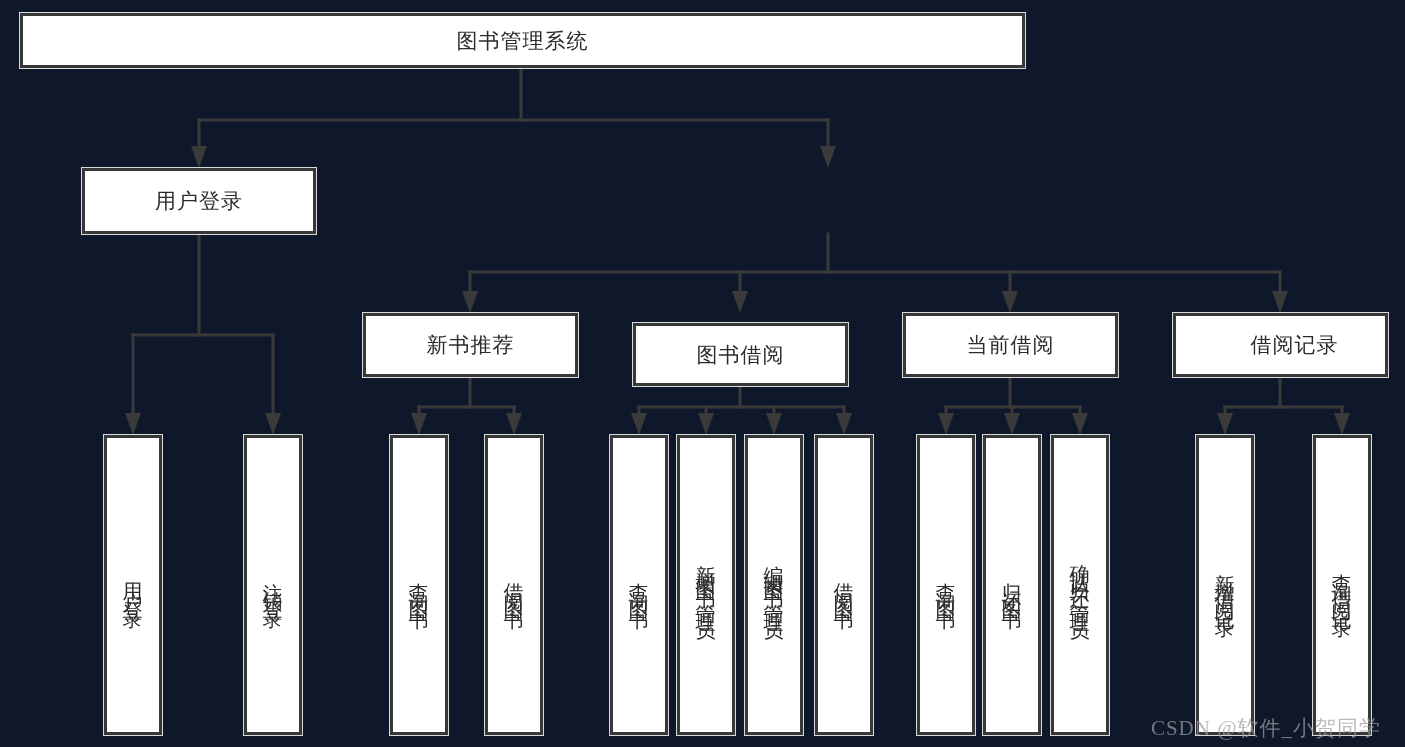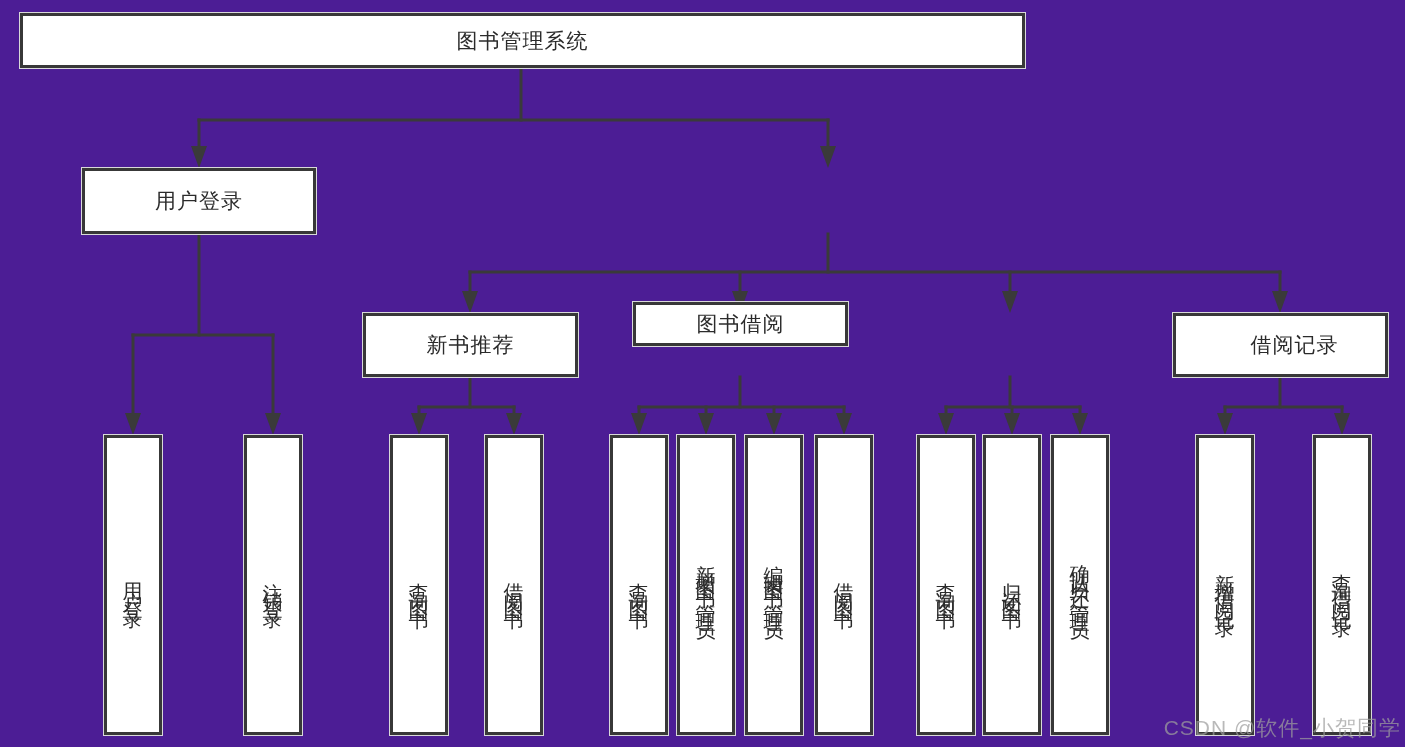--- a/index.html
+++ b/index.html
@@ -1,20 +1,20 @@
 <!DOCTYPE html>
 <html><head>
 <meta charset="utf-8">
 <style>
   html,body{margin:0;padding:0;background:#ffffff;}
   #canvas{
     position:relative;
     width:1405px;height:747px;
-    background:#4c1d95;
-    font-family:Liberation Sans, sans-serif;
+    background:#0f172a;
+    font-family:Liberation Serif, serif;
     overflow:hidden;
   }
   .box{
     position:absolute;
     box-sizing:border-box;
     background:#ffffff;
     border:3px solid #383838;
     box-shadow:0 0 0 1px #d9d9d9;
     display:flex;
     align-items:center;
@@ -28,21 +28,21 @@
     writing-mode:vertical-rl;
     letter-spacing:9px;
     line-height:1;
     white-space:nowrap;
   }
   svg.connectors{
     position:absolute;left:0;top:0;z-index:1;
   }
   .watermark{
     position:absolute;
-    right:4px;bottom:5px;
+    right:24px;bottom:5px;
     font-size:21px;
     color:rgba(158,158,158,0.72);
     letter-spacing:1px;
     z-index:5;
     white-space:nowrap;
   }
 </style>
 </head>
 <body>
 
@@ -128,22 +128,25 @@
     <span>图书管理系统</span>
   </div>
 
   <div class="box h" style="left:82px;top:168px;width:234px;height:66px;">
     <span>用户登录</span>
   </div>
 
   <div class="box h" style="left:363px;top:313px;width:215px;height:64px;">
     <span>新书推荐</span>
   </div>
-  <div class="box h" style="left:633px;top:302px;width:215px;height:44px;">
+  <div class="box h" style="left:633px;top:323px;width:215px;height:63px;">
     <span>图书借阅</span>
+  </div>
+  <div class="box h" style="left:903px;top:313px;width:215px;height:64px;">
+    <span>当前借阅</span>
   </div>
   <div class="box h" style="left:1173px;top:313px;width:215px;height:64px;padding-left:28px;">
     <span>借阅记录</span>
   </div>
 
   <div class="box v" style="left:104px;top:435px;width:58px;height:300px;">
     <span class="vtext">用户登录</span>
   </div>
   <div class="box v" style="left:244px;top:435px;width:58px;height:300px;">
     <span class="vtext">注销登录</span>

